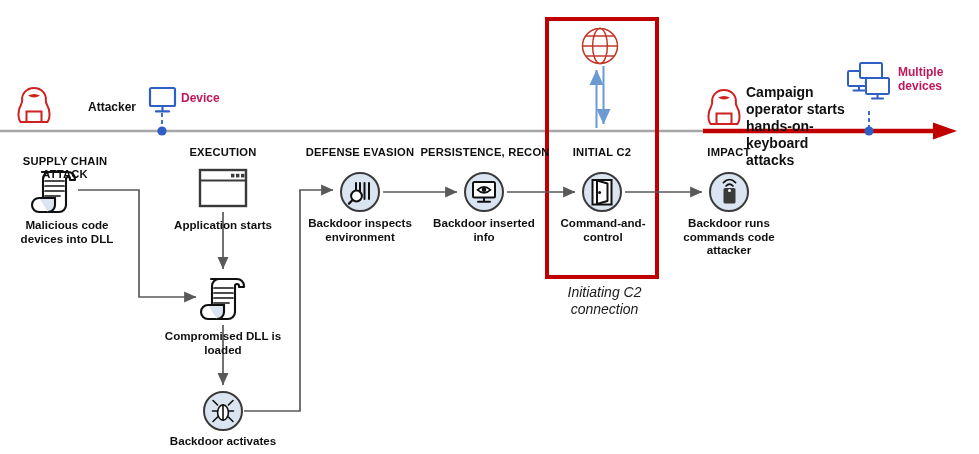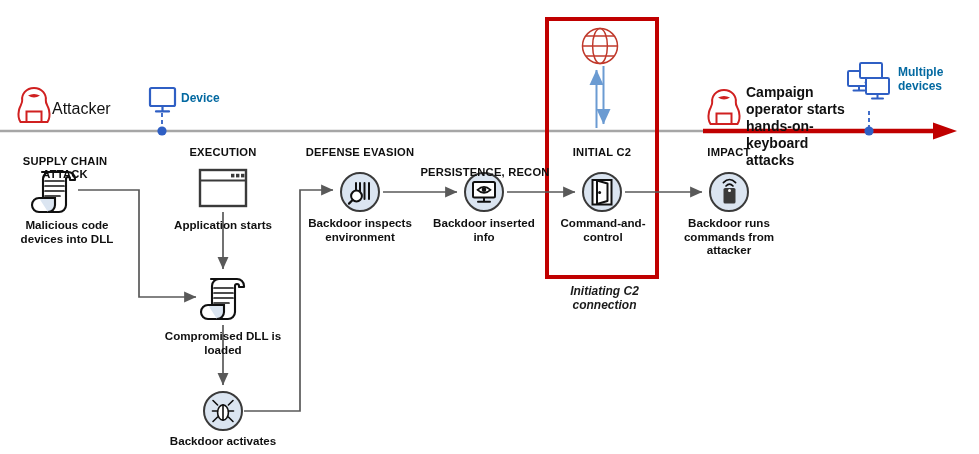--- a/index.html
+++ b/index.html
@@ -3,24 +3,24 @@
 <meta charset="utf-8">
 <style>
   html,body{margin:0;padding:0;background:#ffffff;}
   body{width:979px;height:454px;position:relative;overflow:hidden;
        font-family:"Liberation Sans",sans-serif;color:#111111;}
   #svg-layer{position:absolute;left:0;top:0;width:979px;height:454px;}
 
   .lbl{position:absolute;text-align:center;line-height:1.18;}
   .stage-label{font-size:11.2px;font-weight:700;letter-spacing:.2px;color:#0f0f0f;}
   .node-caption{font-size:11.6px;font-weight:600;color:#101010;}
-  .actor-label{font-size:16px;font-weight:400;color:#111;}
-  .blue-label{font-size:12px;font-weight:700;color:#0369a1;line-height:1.15;}
+  .actor-label{font-size:12px;font-weight:700;color:#111;margin-left:36px;}
+  .blue-label{font-size:12px;font-weight:700;color:#be185d;line-height:1.15;}
   .red-annot{font-size:14px;font-weight:600;color:#101010;line-height:1.22;text-align:left;}
-  .c2-note{font-size:12px;font-style:italic;font-weight:700;color:#1a1a1a;text-align:center;}
+  .c2-note{font-size:14px;font-style:italic;font-weight:400;color:#1a1a1a;text-align:center;}
 </style>
 </head>
 <body>
 
 <svg id="svg-layer" viewBox="0 0 979 454">
   <defs>
     <marker id="ar-grey" markerWidth="8" markerHeight="8" refX="7" refY="4" orient="auto">
       <path d="M0,0.8 L7.2,4 L0,7.2 z" fill="#595959"></path>
     </marker>
     <marker id="ar-blue" markerWidth="9" markerHeight="9" refX="7.5" refY="4.5" orient="auto">
@@ -198,26 +198,26 @@
 </svg>
 
 <div class="lbl actor-label" style="left:52px;top:100px;width:90px;text-align:left;">Attacker</div>
 <div class="lbl blue-label" style="left:181px;top:92px;width:80px;text-align:left;">Device</div>
 <div class="lbl red-annot" style="left:746px;top:84px;width:110px;">Campaign operator starts hands-on-keyboard attacks</div>
 <div class="lbl blue-label" style="left:898px;top:66px;width:70px;text-align:left;">Multiple devices</div>
 
 <div class="lbl stage-label" style="left:0px;top:155px;width:130px;text-align:center;">SUPPLY CHAIN ATTACK</div>
 <div class="lbl stage-label" style="left:163px;top:146px;width:120px;">EXECUTION</div>
 <div class="lbl stage-label" style="left:295px;top:146px;width:130px;">DEFENSE EVASION</div>
-<div class="lbl stage-label" style="left:415px;top:146px;width:140px;margin-top:20px;">PERSISTENCE, RECON</div>
+<div class="lbl stage-label" style="left:415px;top:146px;width:140px;">PERSISTENCE, RECON</div>
 <div class="lbl stage-label" style="left:552px;top:146px;width:100px;">INITIAL C2</div>
 <div class="lbl stage-label" style="left:679px;top:146px;width:100px;">IMPACT</div>
 
 <div class="lbl node-caption" style="left:8px;top:218px;width:118px;">Malicious code devices into DLL</div>
 <div class="lbl node-caption" style="left:168px;top:218px;width:110px;">Application starts</div>
 <div class="lbl node-caption" style="left:160px;top:329px;width:126px;">Compromised DLL is loaded</div>
 <div class="lbl node-caption" style="left:158px;top:434px;width:130px;">Backdoor activates</div>
 <div class="lbl node-caption" style="left:300px;top:216px;width:120px;">Backdoor inspects environment</div>
 <div class="lbl node-caption" style="left:429px;top:216px;width:110px;">Backdoor inserted info</div>
 <div class="lbl node-caption" style="left:557px;top:216px;width:92px;">Command-and-control</div>
-<div class="lbl node-caption" style="left:673px;top:216px;width:112px;">Backdoor runs commands from attacker</div>
+<div class="lbl node-caption" style="left:673px;top:216px;width:112px;">Backdoor runs commands code attacker</div>
 
 <div class="lbl c2-note" style="left:552px;top:284px;width:105px;">Initiating C2 connection</div>
 
 </body></html>

